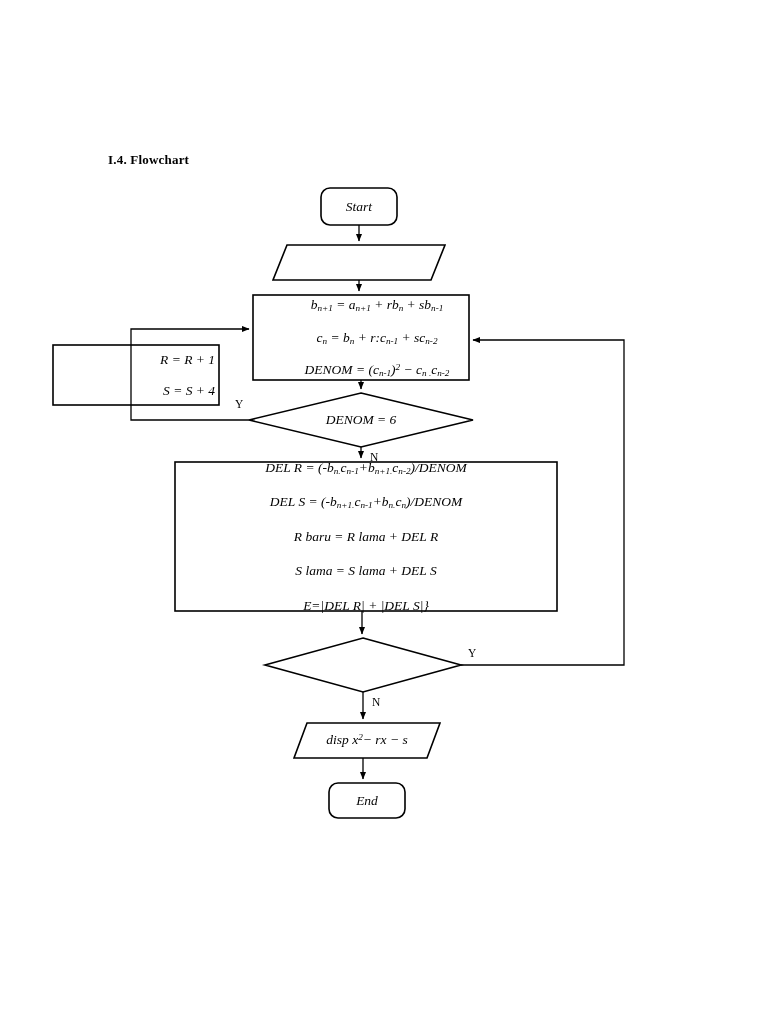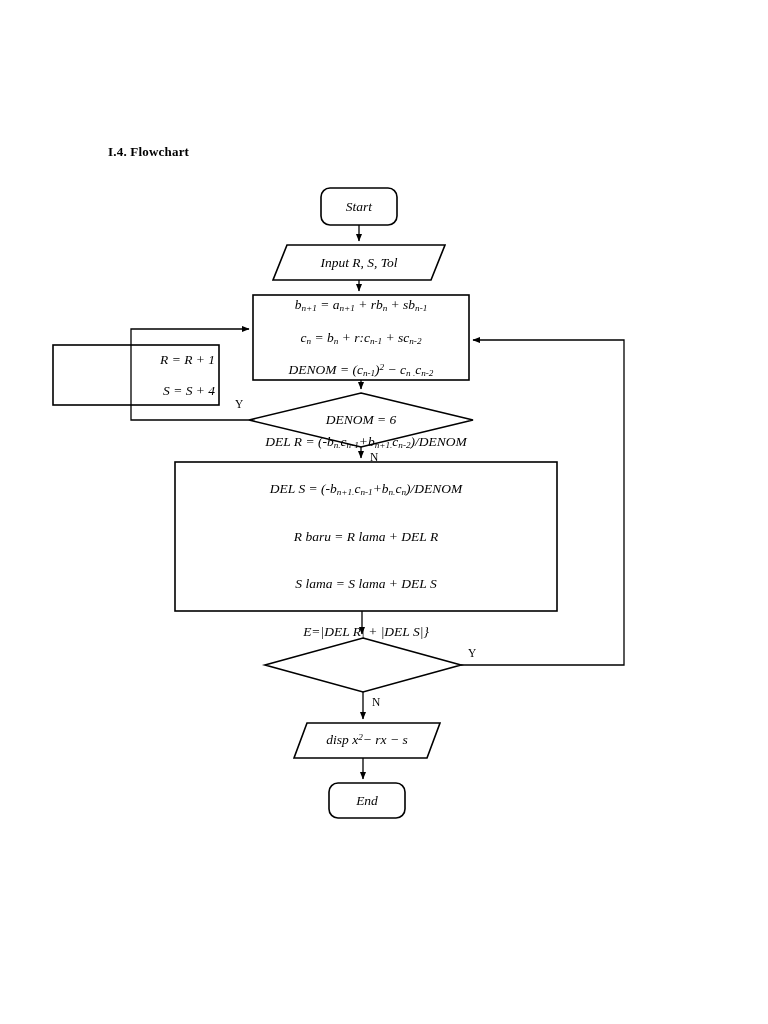--- a/index.html
+++ b/index.html
@@ -17,21 +17,21 @@
   }
   #page {
     position: absolute;
     left: 0; top: 0;
     width: 768px;
     height: 1024px;
   }
   #heading {
     position: absolute;
     left: 108px;
-    top: 144px;
+    top: 152px;
     font-size: 13px;
     font-weight: bold;
     letter-spacing: 0.2px;
     white-space: nowrap;
   }
   #flow-svg {
     position: absolute;
     left: 0;
     top: 0;
     width: 768px;
@@ -121,40 +121,37 @@
 
     <line class="conn" x1="363" y1="692" x2="363" y2="719" marker-end="url(#arr)"></line>
 
     <line class="conn" x1="363" y1="758" x2="363" y2="779" marker-end="url(#arr)"></line>
   </svg>
 
   <div class="node-text" style="left:321px; top:188px; width:76px; height:37px;">
     <span class="ln">Start</span>
   </div>
 
-  <div class="node-text" style="left:273px; top:245px; width:172px; height:35px;">
-    <span class="ln">Input R, S, Tol</span>
-  </div>
 
-  <div class="node-text" style="left:253px; top:295px; width:216px; height:85px; gap:11px;">
+  <div class="node-text" style="left:253px; top:295px; width:216px; height:85px; gap:11px;padding-left:16px;">
     <span class="ln">b<sub>n+1</sub> = a<sub>n+1</sub> + rb<sub>n</sub> + sb<sub>n-1</sub></span>
     <span class="ln">c<sub>n</sub> = b<sub>n</sub> + r:c<sub>n-1</sub> + sc<sub>n-2</sub></span>
     <span class="ln">DENOM = (c<sub>n-1</sub>)<sup>2</sup> − c<sub>n .</sub>c<sub>n-2</sub></span>
   </div>
 
   <div class="node-text" style="left:53px; top:345px; width:166px; height:60px; gap:9px;align-items:flex-end;">
     <span class="ln">R = R + 1</span>
     <span class="ln">S = S + 4</span>
   </div>
 
   <div class="node-text" style="left:281px; top:403px; width:160px; height:34px;">
     <span class="ln">DENOM = 6</span>
   </div>
 
-  <div class="node-text" style="left:175px; top:462px; width:382px; height:149px; gap:26px;">
+  <div class="node-text" style="left:175px; top:462px; width:382px; height:149px; gap:13px;">
     <span class="ln">DEL R = (-b<sub>n.</sub>c<sub>n-1</sub>+b<sub>n+1.</sub>c<sub>n-2</sub>)/DENOM</span>
     <span class="ln">DEL S = (-b<sub>n+1.</sub>c<sub>n-1</sub>+b<sub>n.</sub>c<sub>n</sub>)/DENOM</span>
     <span class="ln">R baru = R lama + DEL R</span>
     <span class="ln">S lama = S lama + DEL S</span>
     <span class="ln">E=|DEL R| + |DEL S|}</span>
   </div>
 
 
   <div class="node-text" style="left:294px; top:723px; width:146px; height:34px;">
     <span class="ln">disp x<sup>2</sup>− rx − s</span>

